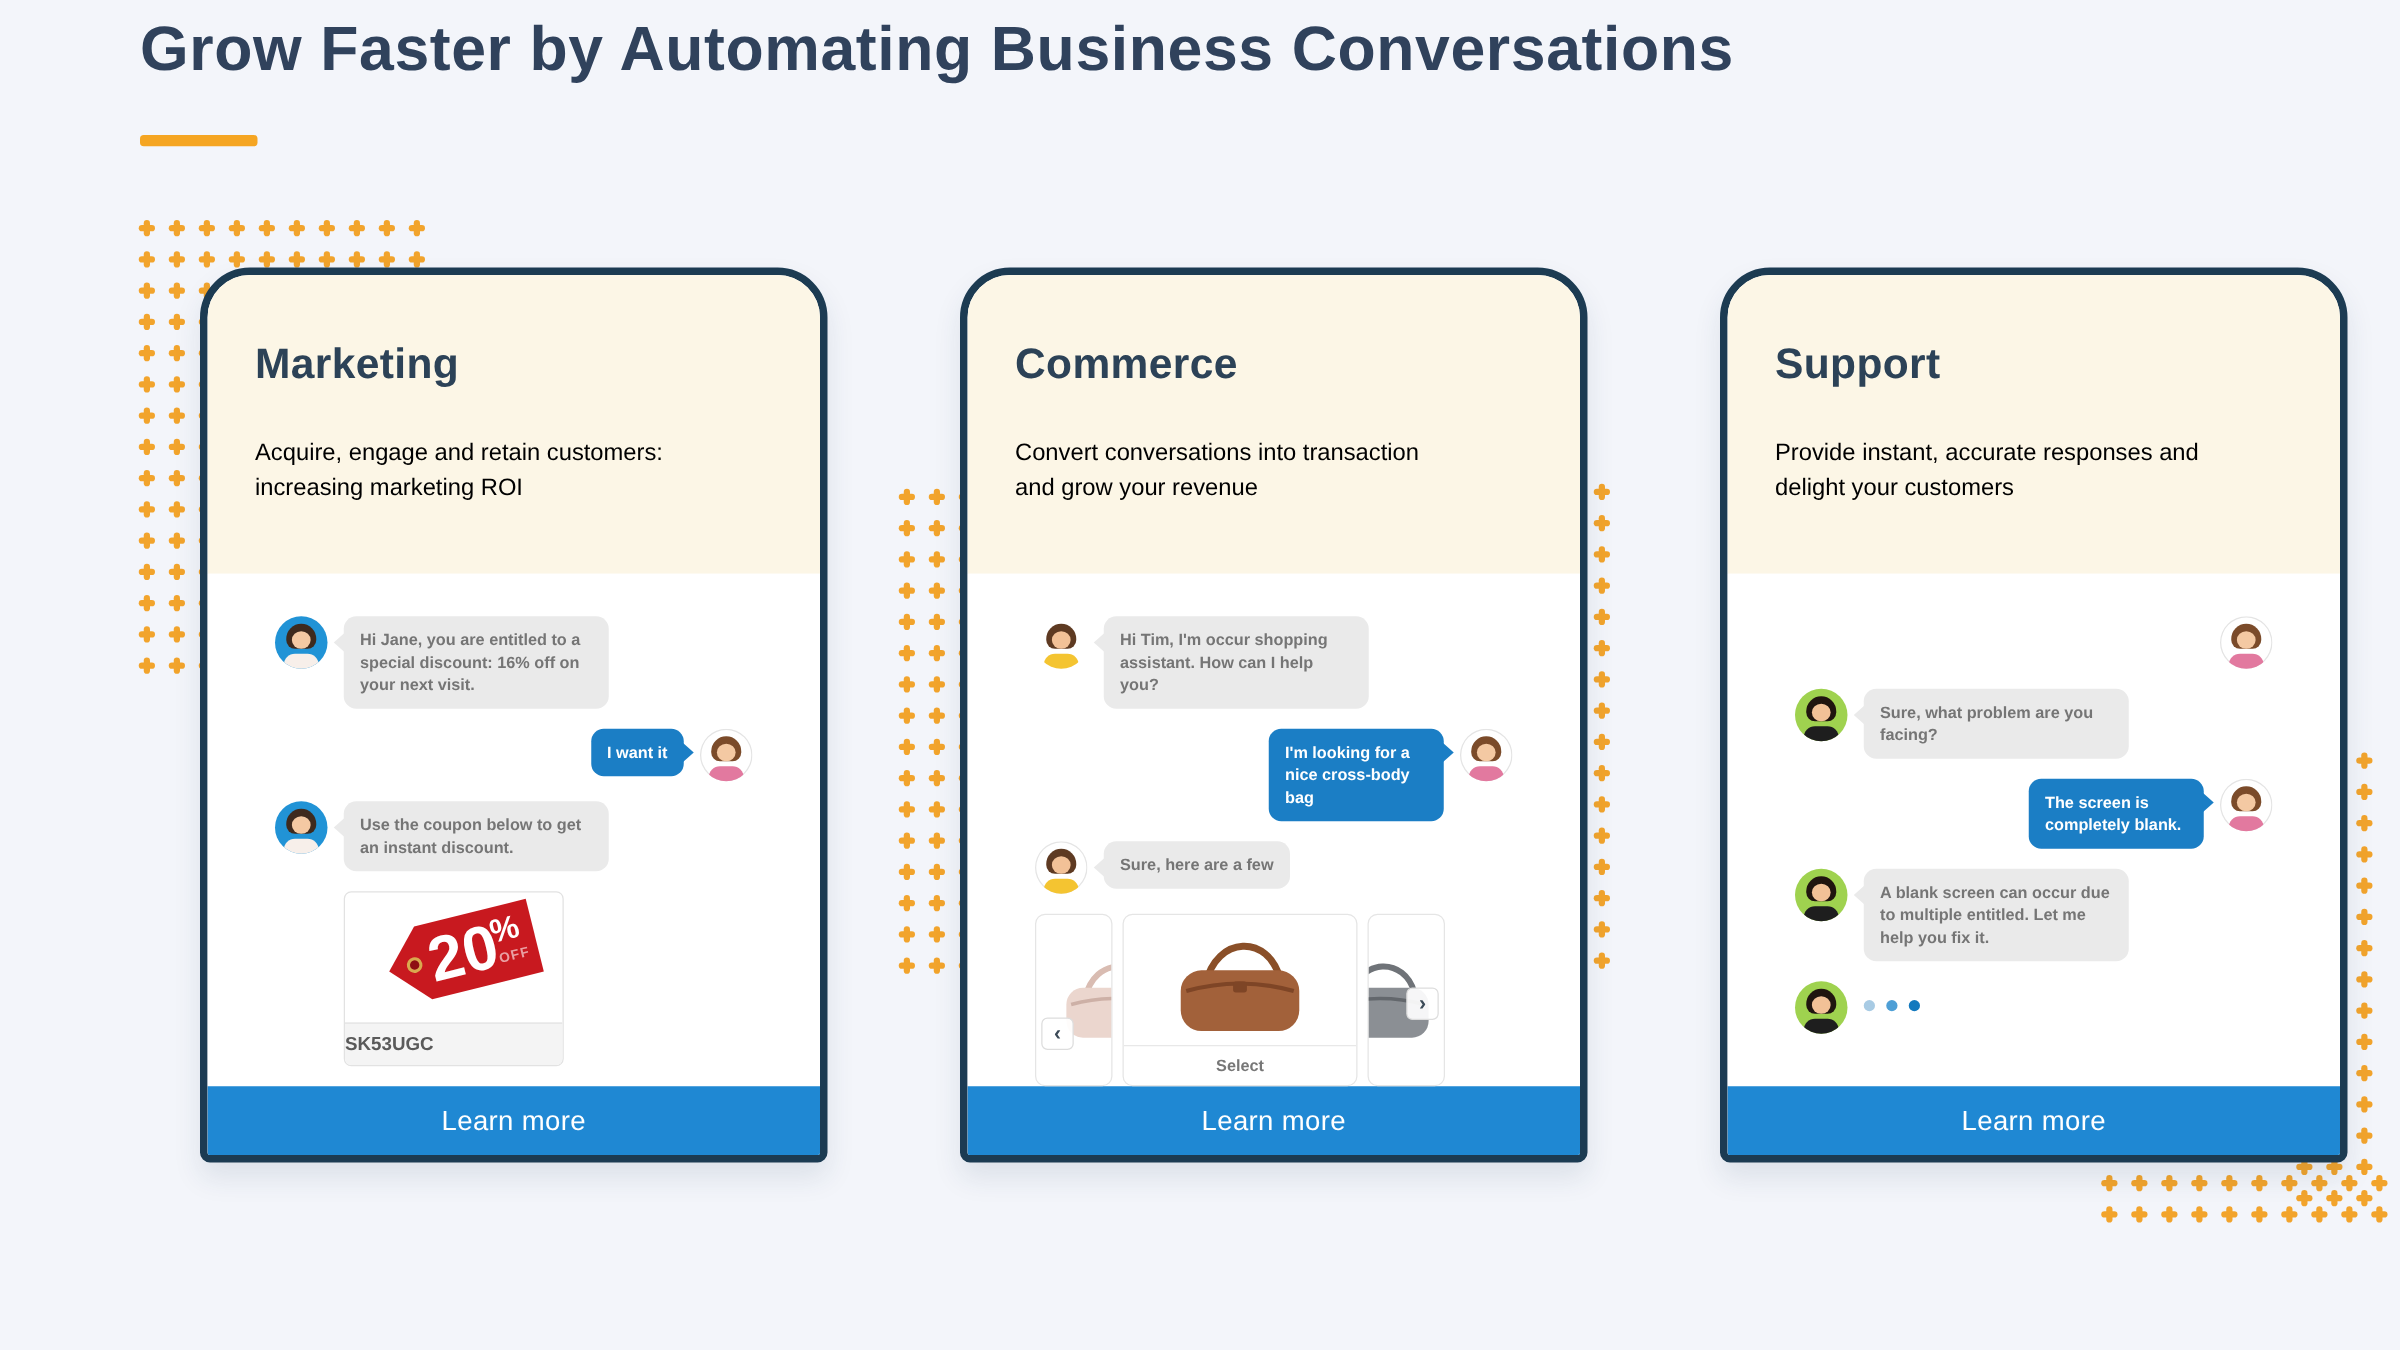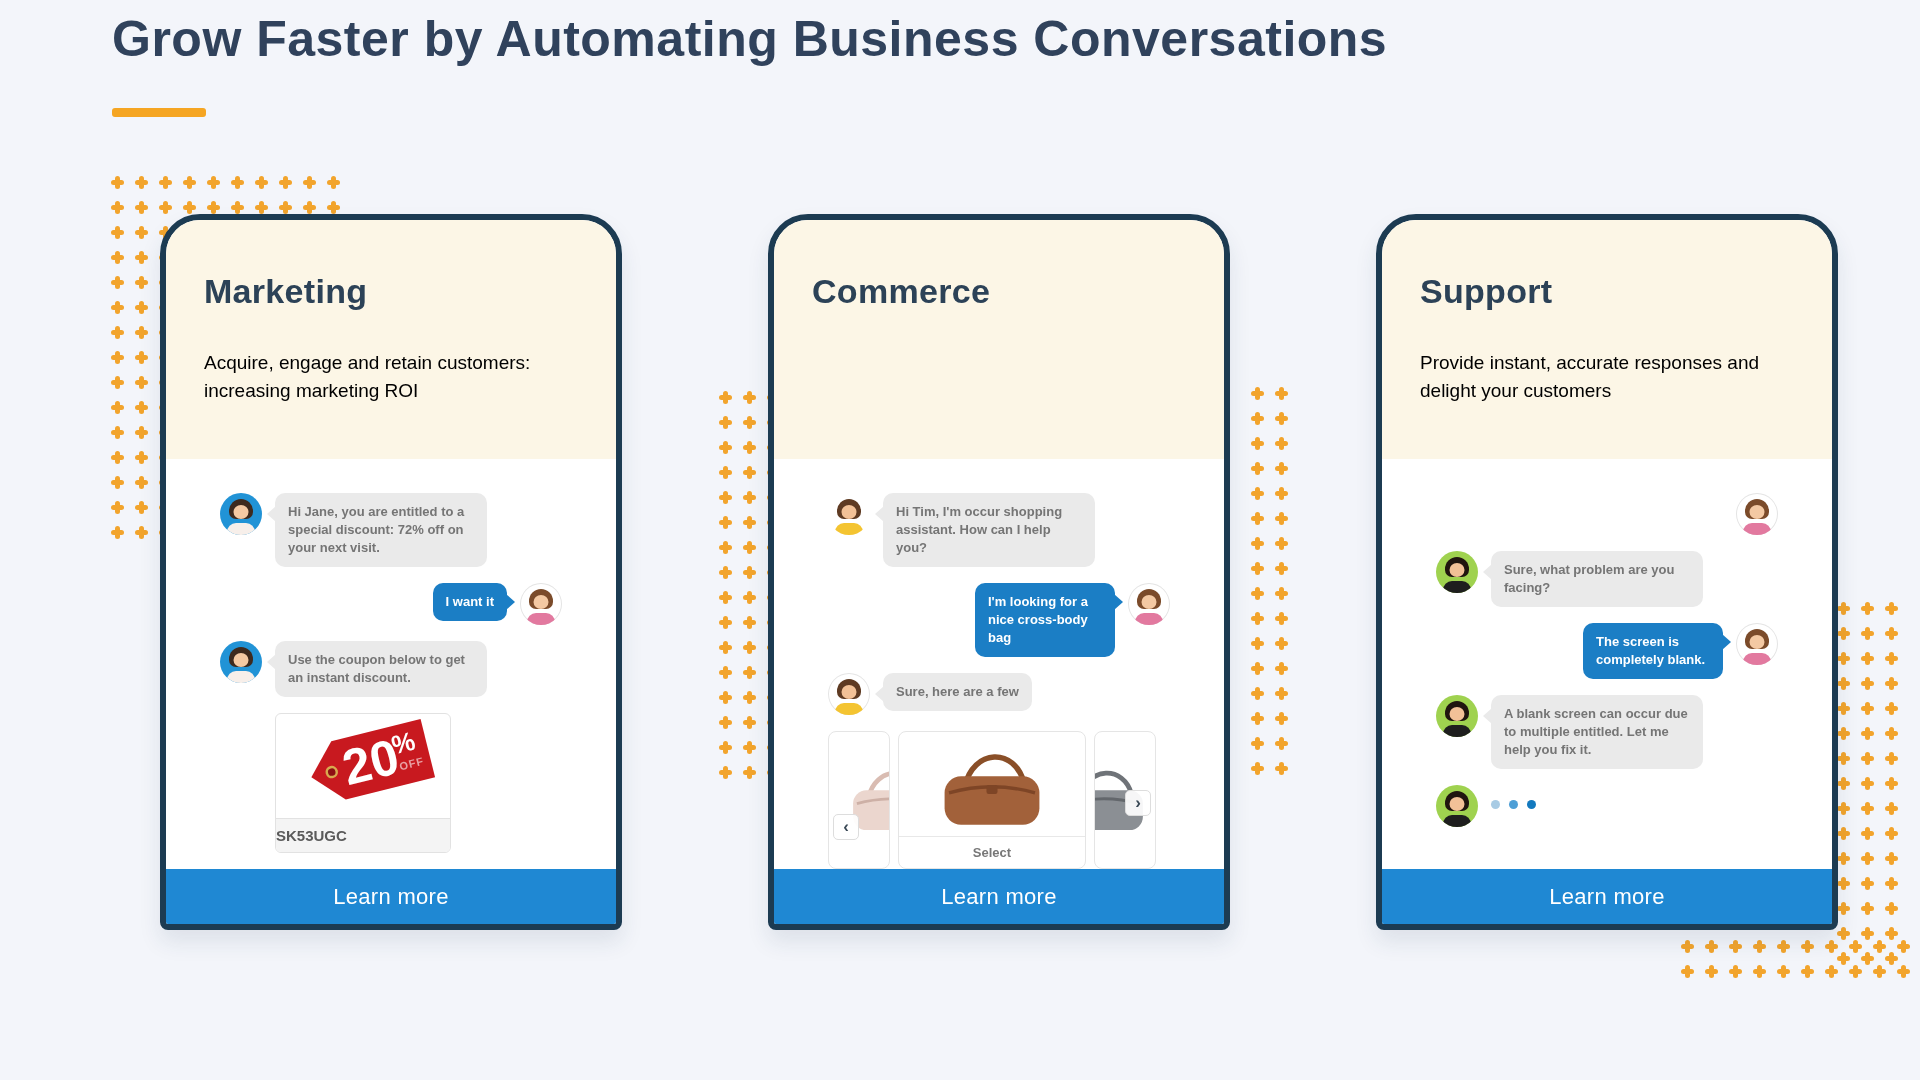--- a/index.html
+++ b/index.html
@@ -29,21 +29,21 @@
     content:''; position:absolute; left:5px; top:10px;
     width:13px; height:4.5px; border-radius:2.5px; background:#F2A42C;
   }
   .plus-grid span::after {
     content:''; position:absolute; left:9.3px; top:5.8px;
     width:4.5px; height:13px; border-radius:2.5px; background:#F2A42C;
   }
 
   
   .card {
-    position:absolute; top:214px; width:462px; height:716px; z-index:2;
+    position:absolute; top:214px; width:502px; height:716px; z-index:2;
     background:#fff; border:6px solid #1C3B52;
     border-radius:40px 40px 8px 8px;
     display:flex; flex-direction:column; overflow:hidden;
     box-shadow:0 12px 22px rgba(30,60,90,.10);
   }
   .card-head { height:239px; background:#FCF6E6; padding:52px 38px 0 38px; flex:0 0 auto; }
   .card-title { font-size:34px; font-weight:600; color:#2C4257; margin-bottom:16px; letter-spacing:0.3px; }
   .card-desc { font-size:19px; line-height:1.45; color:#000000; max-width:360px;margin-top:38px; }
 
   .chat { flex:1 1 auto; background:#fff; padding:34px 54px 0 54px; }
@@ -465,21 +465,21 @@
     <h2 class="card-title">Marketing</h2>
     <p class="card-desc">Acquire, engage and retain customers: increasing marketing ROI</p>
   </div>
   <div class="chat">
     <div class="msg-row">
       <div class="avatar av-blue">
           <span class="hair"></span>
           <span class="face"></span>
           <span class="bust"></span>
         </div>
-      <div class="bubble tail-left">Hi Jane, you are entitled to a special discount: 72% off on your next visit.</div>
+      <div class="bubble tail-left">Hi Jane, you are entitled to a special discount: 16% off on your next visit.</div>
     </div>
     <div class="msg-row right">
       <div class="bubble blue tail-right">I want it</div>
       <div class="avatar av-white">
           <span class="hair"></span>
           <span class="face"></span>
           <span class="bust"></span>
         </div>
     </div>
     <div class="msg-row">
@@ -504,20 +504,21 @@
       </div>
       <div class="coupon-code">SK53UGC</div>
     </div>
   </div>
   <div class="card-cta">Learn more</div>
 </section>
 
 <section class="card pos-2">
   <div class="card-head">
     <h2 class="card-title">Commerce</h2>
+    <p class="card-desc">Convert conversations into transaction and grow your revenue</p>
   </div>
   <div class="chat">
     <div class="msg-row">
       <div class="avatar av-yellow">
           <span class="hair"></span>
           <span class="face"></span>
           <span class="bust"></span>
         </div>
       <div class="bubble tail-left">Hi Tim, I'm occur shopping assistant. How can I help you?</div>
     </div>

